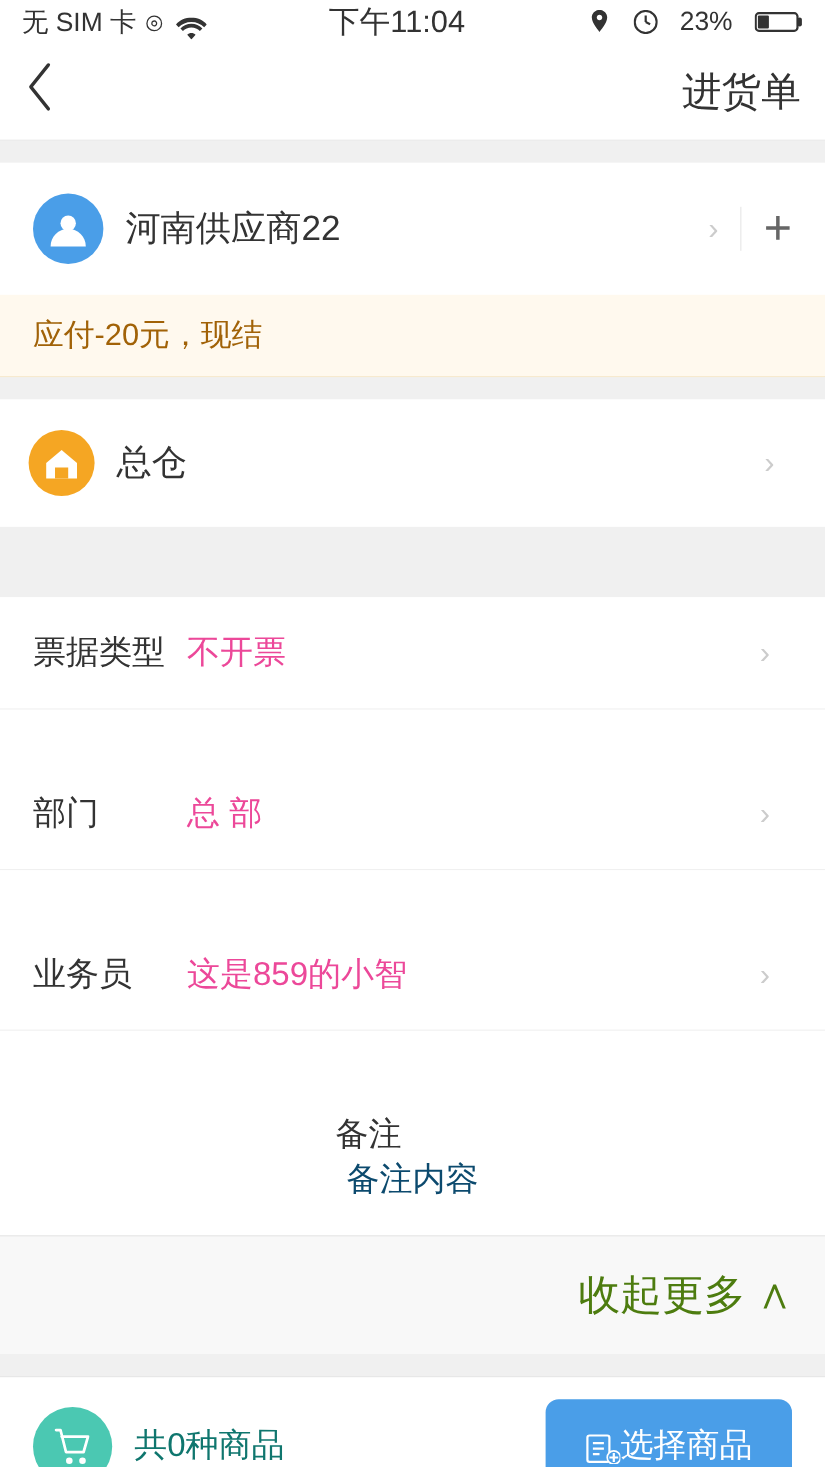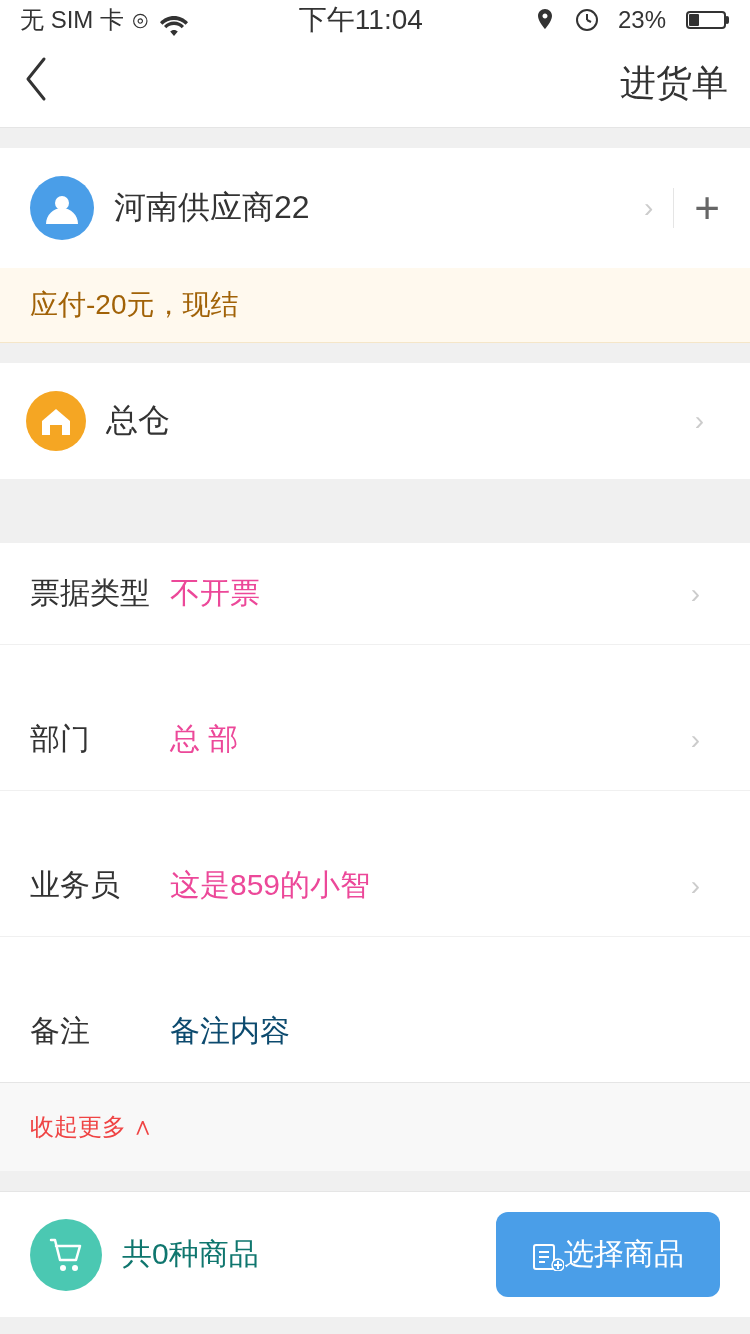--- a/index.html
+++ b/index.html
@@ -168,23 +168,23 @@
     .form-placeholder {
       flex: 1;
       font-size: 30px;
       color: #0c4a6e;
     }
 
     
     .collapse-more {
       background: #f8f8f8;
       padding: 28px 30px;
-      text-align: left;
-      font-size: 24px;
-      color: #ef4444;
+      text-align: right;
+      font-size: 38px;
+      color: #4d7c0f;
       border-top: 1px solid #e5e5e5;
     }
 
     
     .bottom-bar {
       display: flex;
       align-items: center;
       background: #fff;
       padding: 20px 30px;
       border-top: 1px solid #e5e5e5;
@@ -313,21 +313,21 @@
       <div class="form-value">总 部</div>
       <div class="chevron-right">›</div>
     </div>
 
     <div class="form-row">
       <div class="form-label">业务员</div>
       <div class="form-value">这是859的小智</div>
       <div class="chevron-right">›</div>
     </div>
 
-    <div class="form-row" style="border-bottom:none;">
+    <div class="form-row" style="border-bottom:none;flex-direction:column;">
       <div class="form-label">备注</div>
       <div class="form-placeholder">备注内容</div>
     </div>
   </div>
 
   <div class="collapse-more">收起更多 ∧</div>
 
   <div class="section-gap"></div>
 
   <div class="bottom-bar">

